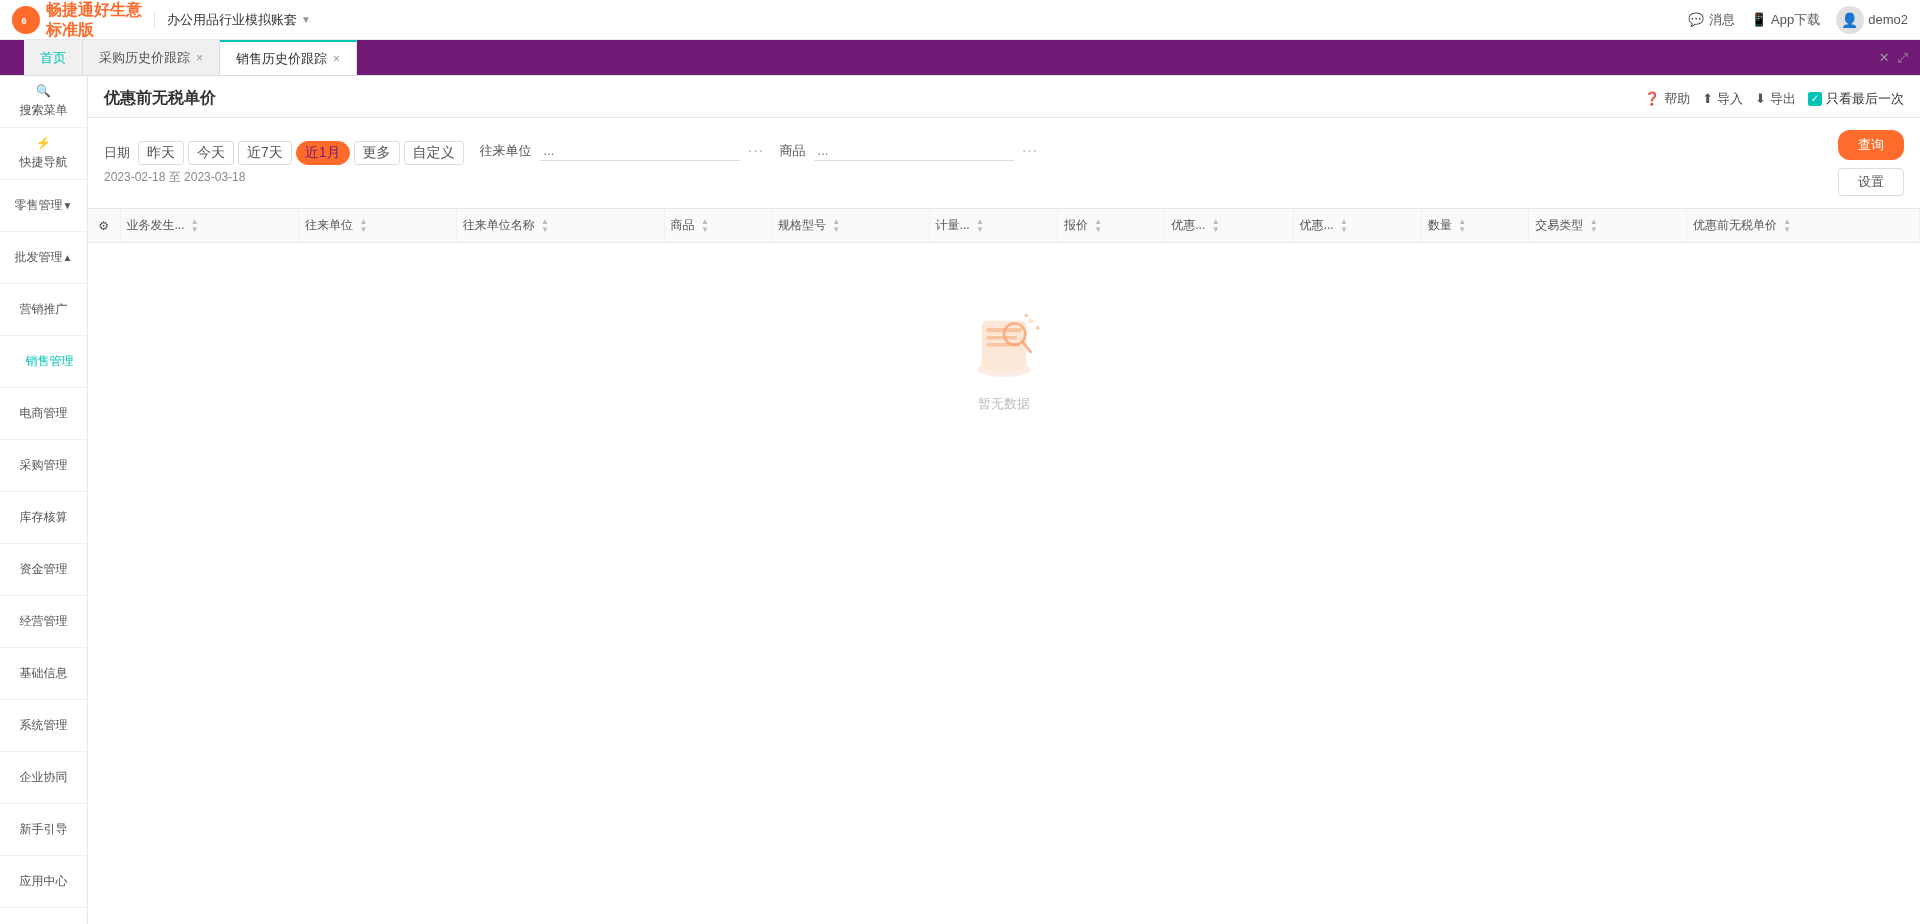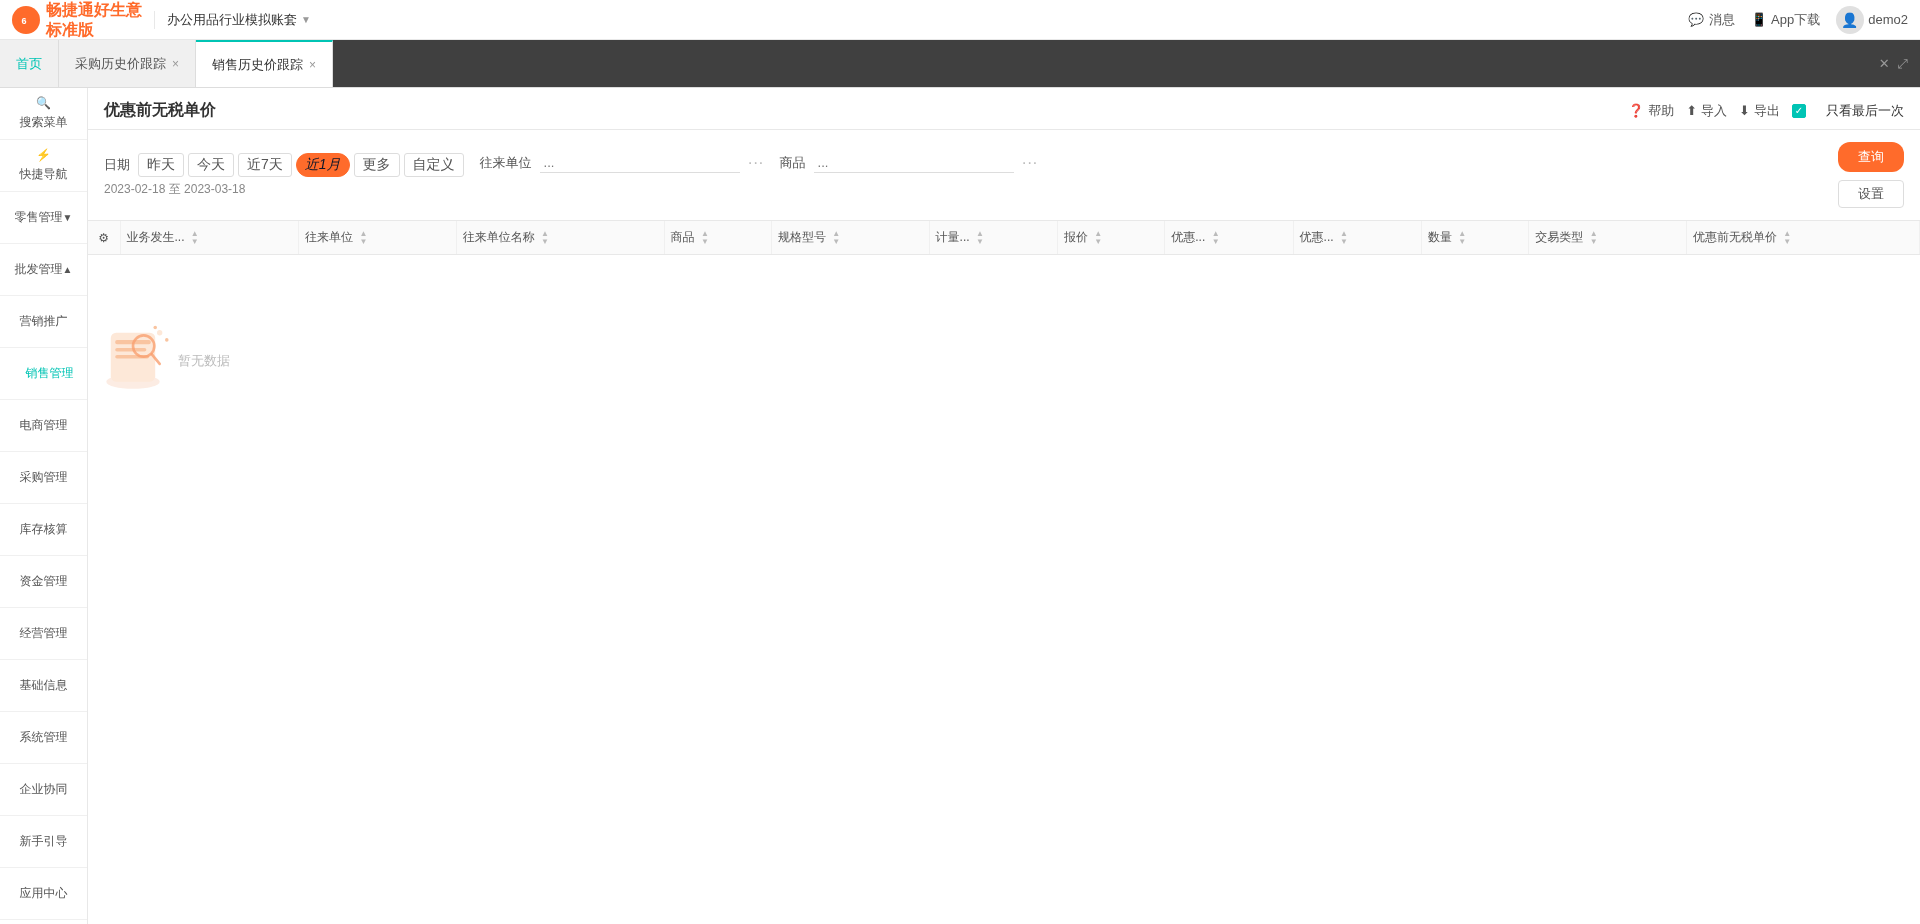--- a/index.html
+++ b/index.html
@@ -17,22 +17,23 @@
     .logo-icon svg { width: 18px; height: 18px; }
     .logo-text { font-size: 16px; color: #ff6b2b; font-weight: bold; line-height: 1.2; }
     .top-bar-dropdown { display: flex; align-items: center; gap: 4px; color: #333; font-size: 13px; cursor: pointer; border-left: 1px solid #e8e8e8; padding-left: 12px; margin-left: 4px; }
     .top-bar-right { display: flex; align-items: center; gap: 16px; }
     .top-bar-right-item { display: flex; align-items: center; gap: 4px; cursor: pointer; color: #555; font-size: 13px; }
     .avatar { width: 28px; height: 28px; border-radius: 50%; background: #e0e0e0; overflow: hidden; display: flex; align-items: center; justify-content: center; }
 
     
     .tab-bar {
       display: flex; align-items: center;
-      background: #404040; height: 48px; flex-shrink: 0;
+      background: #701a75; height: 36px; flex-shrink: 0;
       border-bottom: 1px solid #ddd;
+      padding-left: 24px;
     }
     .tab-item {
       display: flex; align-items: center; gap: 6px;
       padding: 0 16px; height: 100%; cursor: pointer;
       font-size: 13px; color: #555; border-right: 1px solid #ddd;
       background: #f0f0f0; white-space: nowrap;
     }
     .tab-item.active {
       background: #fff; color: #333; font-weight: 500;
       border-top: 2px solid #00c4b4; border-bottom: none;
@@ -64,37 +65,37 @@
     
     .page-header {
       display: flex; align-items: center; justify-content: space-between;
       padding: 12px 16px 8px; border-bottom: 1px solid #e8e8e8; flex-shrink: 0;
     }
     .page-title { font-size: 16px; font-weight: 600; color: #333; }
     .page-header-actions { display: flex; align-items: center; gap: 12px; }
     .header-action-item { display: flex; align-items: center; gap: 4px; color: #555; font-size: 13px; cursor: pointer; }
 
     
-    .checkbox-label { display: flex; align-items: center; gap: 20px; cursor: pointer; font-size: 13px; color: #333; }
+    .checkbox-label { display: flex; align-items: center; gap: 4px; cursor: pointer; font-size: 13px; color: #333; }
     .checkbox-box { width: 14px; height: 14px; border: 1px solid #00c4b4; border-radius: 2px; background: #00c4b4; display: flex; align-items: center; justify-content: center; }
     .checkbox-box::after { content: '✓'; color: #fff; font-size: 10px; }
 
     
     .filter-bar {
       padding: 12px 16px; border-bottom: 1px solid #e8e8e8; flex-shrink: 0;
       display: flex; flex-wrap: wrap; align-items: center; gap: 12px;
     }
     .filter-row { display: flex; align-items: center; gap: 8px; flex-wrap: wrap; }
     .filter-label { color: #555; font-size: 13px; white-space: nowrap; }
     .date-filter-group { display: flex; align-items: center; gap: 4px; }
     .date-btn {
       padding: 2px 8px; border: 1px solid #ddd; background: #fff; border-radius: 3px;
       cursor: pointer; font-size: 14px; color: #555;
     }
-    .date-btn.active { background: #ff6b2b; border-color: #ff6b2b; color: #0f172a; border-radius: 12px; font-style: italic; }
+    .date-btn.active { background: #ff6b2b; border-color: #ff6b2b; color: #701a75; border-radius: 12px; }
     .date-range { font-size: 12px; color: #888; margin-top: 2px; }
     .filter-section { display: flex; align-items: flex-start; flex-direction: column; gap: 2px; }
     .filter-input-wrap { display: flex; align-items: center; gap: 8px; }
     .filter-input {
       border: none; border-bottom: 1px solid #ddd; padding: 2px 4px;
       font-size: 13px; color: #333; width: 200px; outline: none;
     }
     .filter-dots { color: #bbb; font-size: 16px; cursor: pointer; }
 
     
@@ -116,21 +117,21 @@
       padding: 8px 6px; text-align: left; border-bottom: 1px solid #e8e8e8;
       border-right: 1px solid #f0f0f0; color: #555; font-weight: 500;
       white-space: nowrap; position: sticky; top: 0; background: #fafafa;
     }
     th .sort-arrows { display: inline-flex; flex-direction: column; margin-left: 3px; vertical-align: middle; }
     th .sort-arrows span { font-size: 8px; line-height: 1; color: #bbb; }
     .th-gear { width: 32px; text-align: center; }
 
     
     .empty-state {
-      display: flex; flex-direction: row; align-items: center; justify-content: flex-start;
+      display: flex; flex-direction: column; align-items: center; justify-content: flex-start;
       flex: 1; padding: 60px 0;
     }
     .empty-text { color: #bbb; font-size: 13px; margin-top: 12px; }
 
     
     .no-data-svg { width: 90px; height: 80px; }
 
     .chevron { font-size: 10px; color: #999; }
   </style>
 </head>

